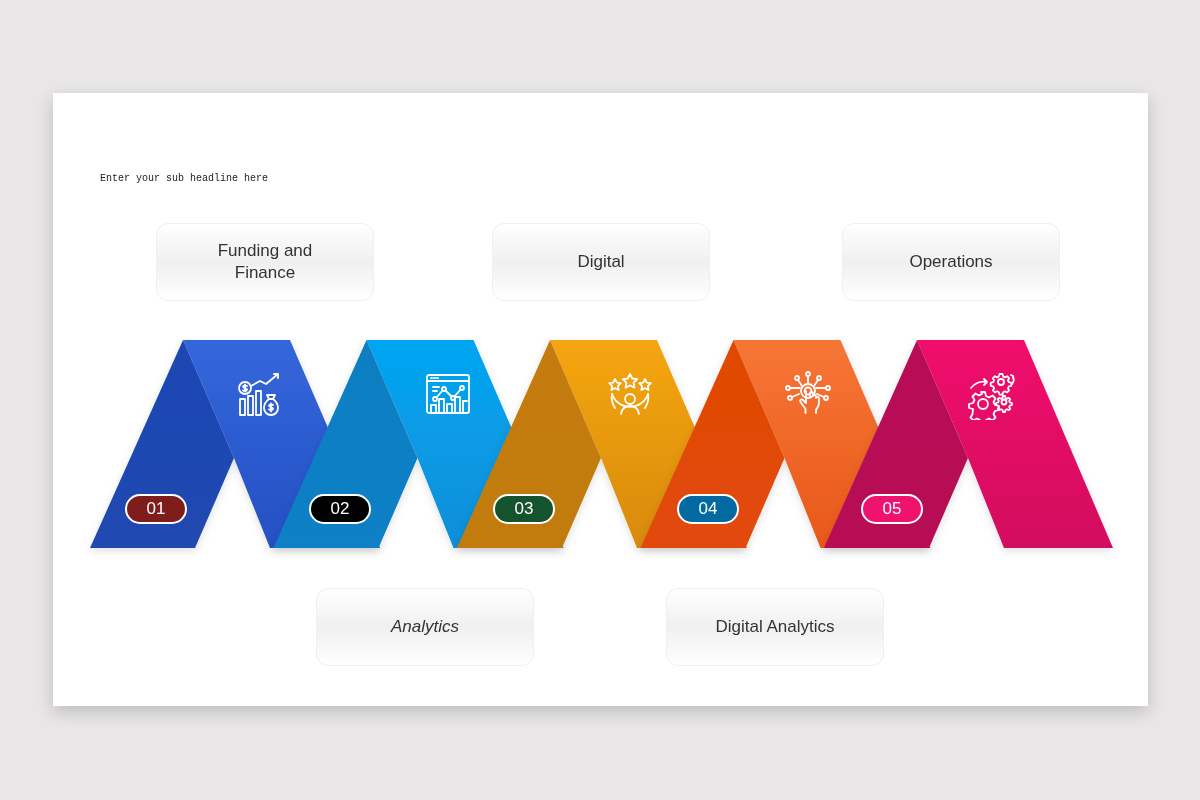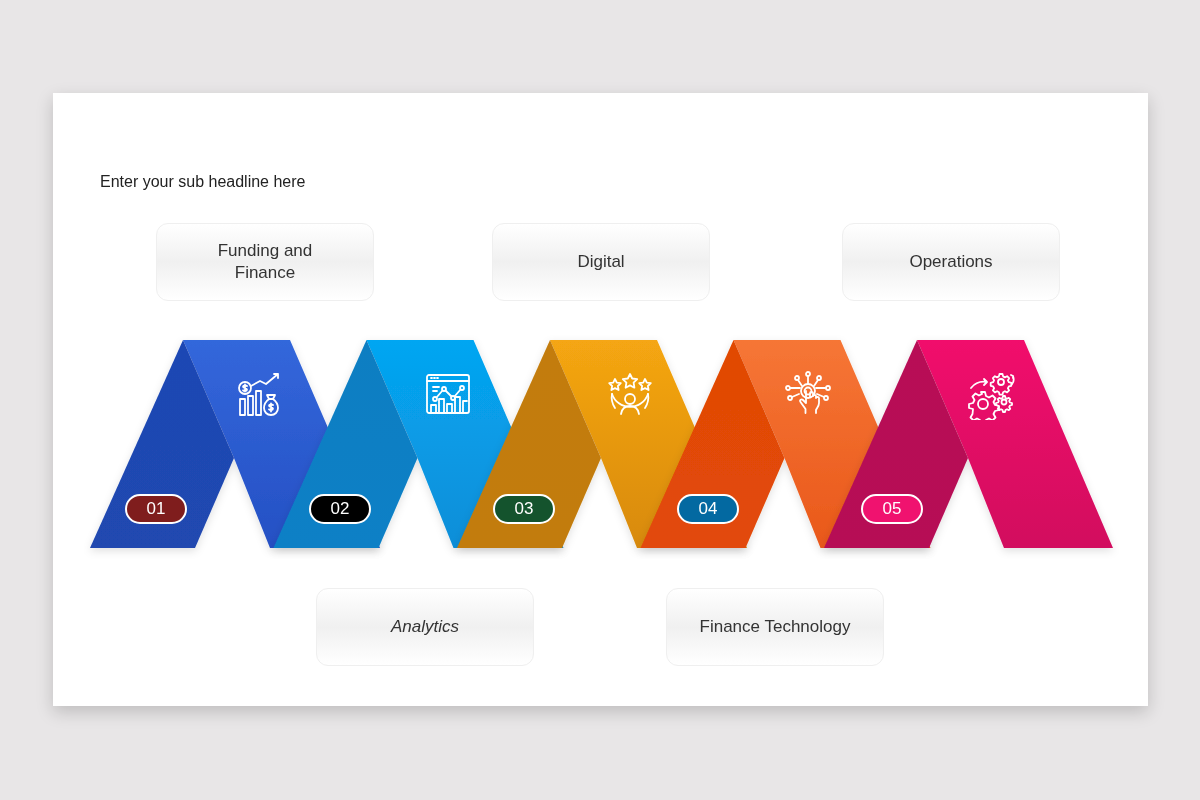--- a/index.html
+++ b/index.html
@@ -8,21 +8,21 @@
     font-family: "Liberation Sans", "DejaVu Sans", sans-serif;
   }
   .slide {
     position:absolute; left:53px; top:93px; width:1095px; height:613px; background:#ffffff;
     box-shadow: 0 6px 16px rgba(0,0,0,0.18);
   }
   .title {
     position:absolute; left:47px; top:30px; font-size:26px; color:#1b1b1b; white-space:nowrap; letter-spacing:0.1px;
   }
   .subtitle {
-    position:absolute; left:47px; top:80px; font-size:16px; color:#222;
+    position:absolute; left:47px; top:80px; font-size:10px; color:#222;font-family:Liberation Mono, monospace;
   }
   .label-box {
     position:absolute; width:218px; height:78px; border-radius:12px;
     background: linear-gradient(to bottom, #ffffff 0%, #f0f0f0 50%, #ffffff 100%);
     border:1px solid #efefef;
     display:flex; align-items:center; justify-content:center; text-align:center;
     font-size:17px; color:#333; line-height:22px; box-sizing:border-box;
   }
   .diagram { position:absolute; left:0; top:0; }
   .badge {
@@ -201,14 +201,14 @@
   <span>04</span>
 </div>
 <div class="badge" style="left:861px; top:494px; background:#f0126f;">
   <span>05</span>
 </div>
 
 <div class="label-box" style="left:316px; top:588px;font-style:italic;">
   <span>Analytics</span>
 </div>
 <div class="label-box" style="left:666px; top:588px;">
-  <span>Finance Technology</span>
+  <span>Digital Analytics</span>
 </div>
 
 </body></html>

